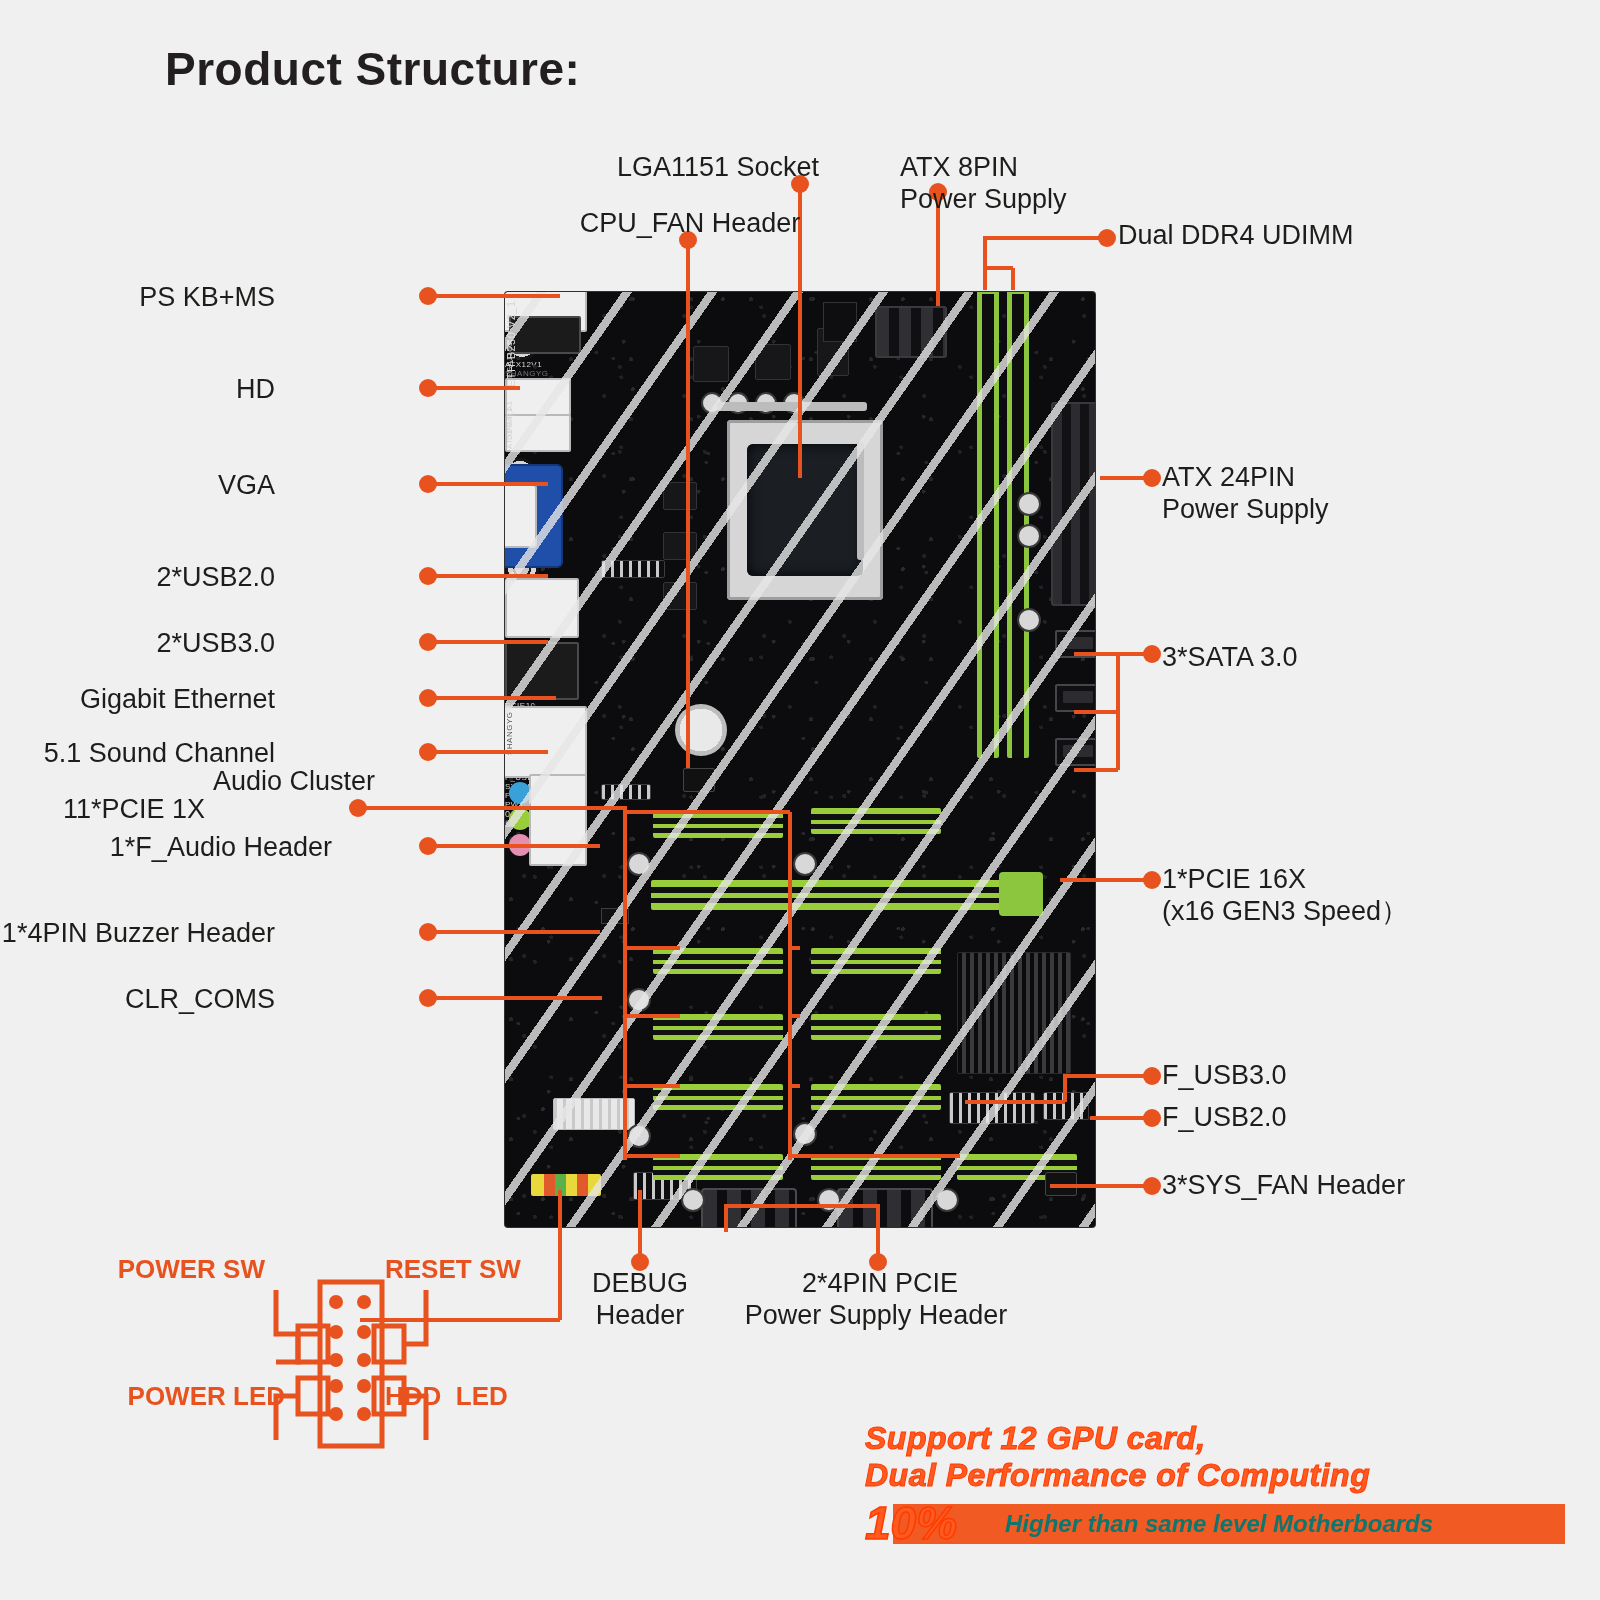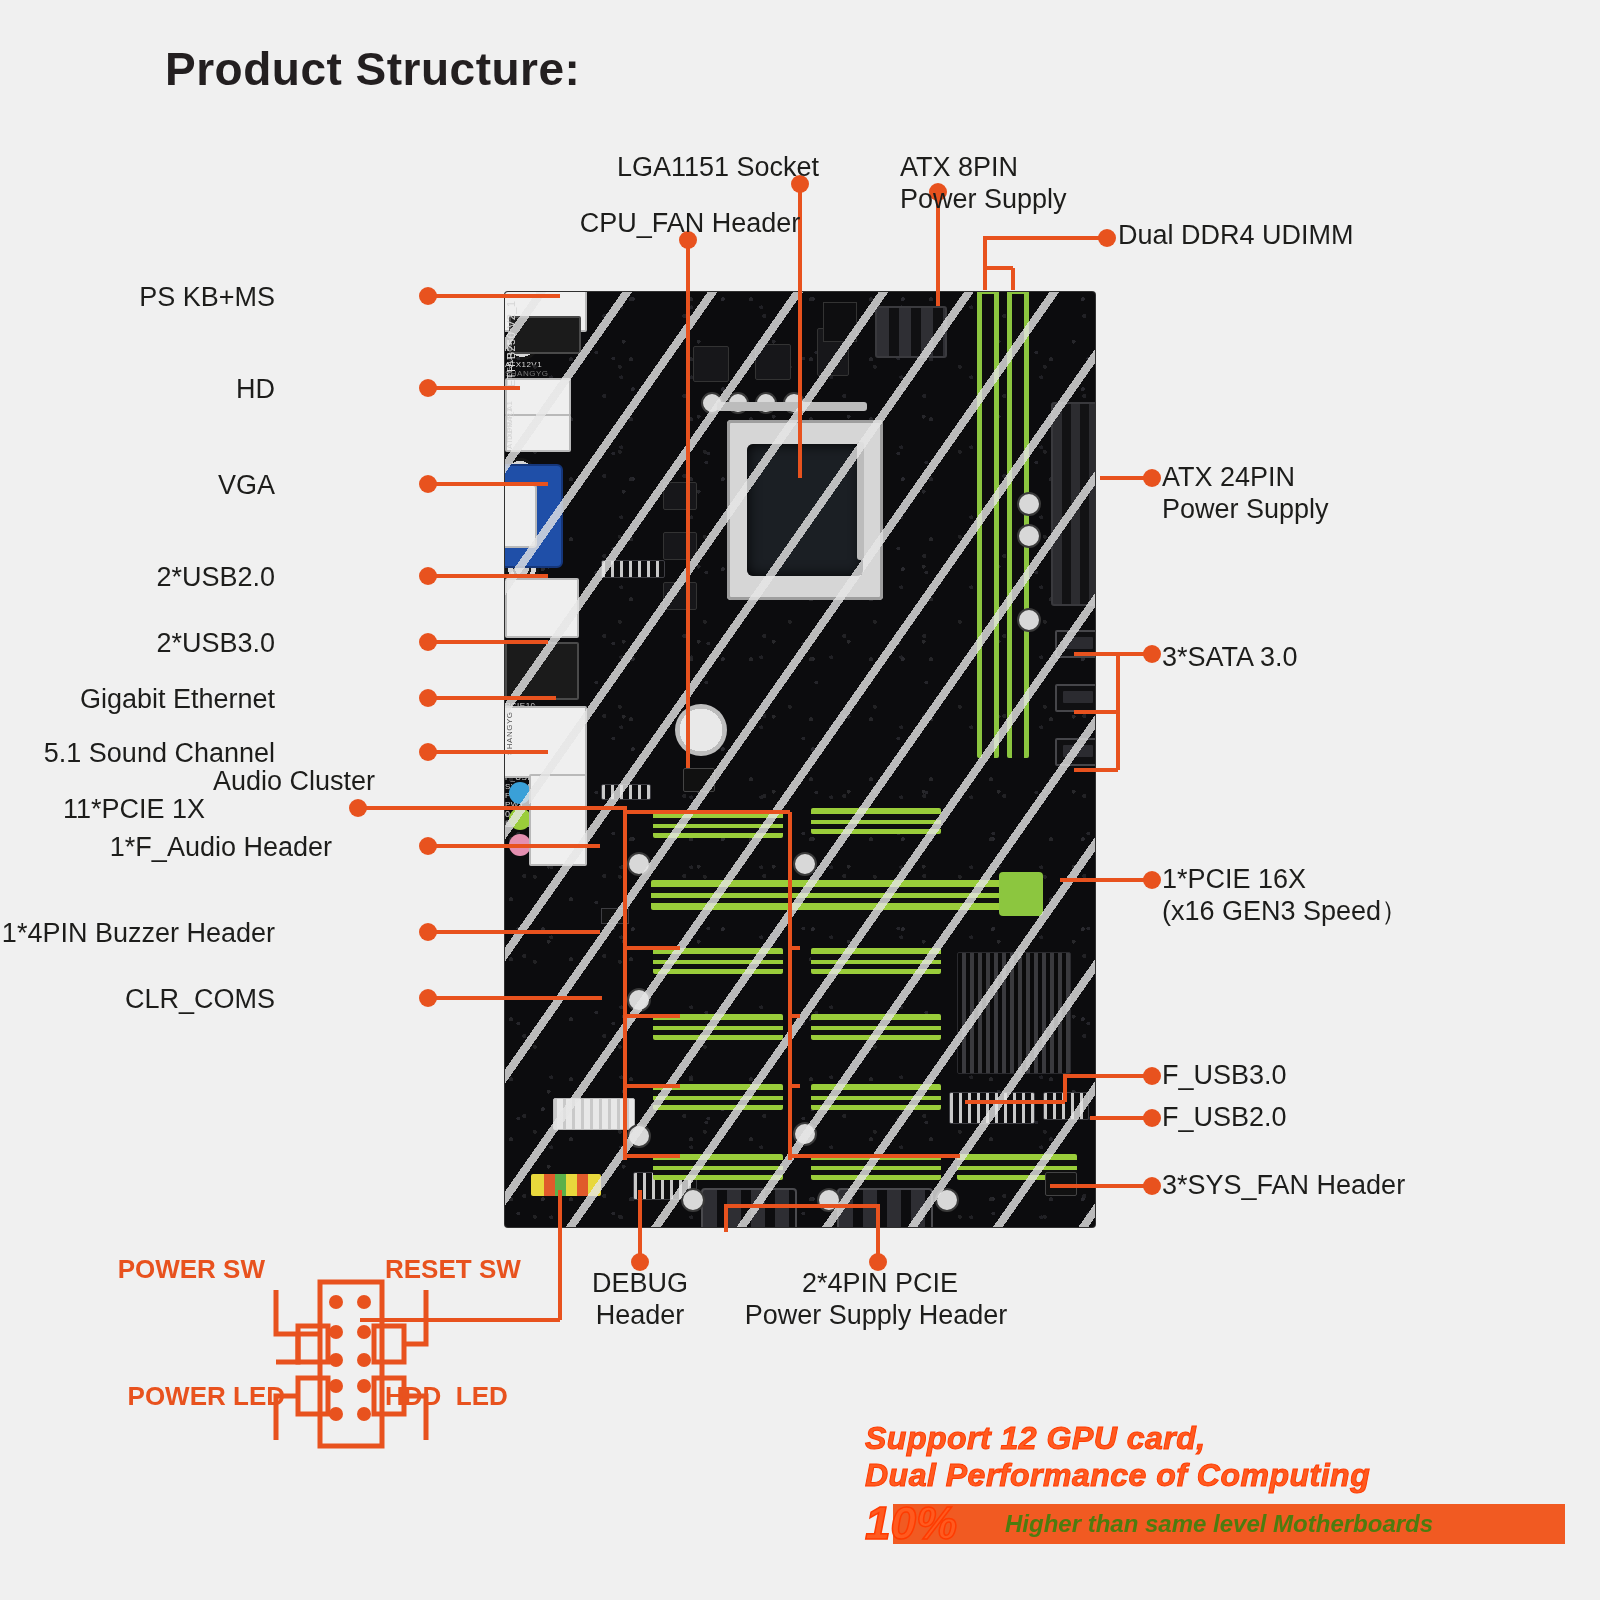--- a/index.html
+++ b/index.html
@@ -177,21 +177,21 @@
   .promo-bar{
     position:absolute;left:28px;top:6px;right:0;height:40px;background:#f15a22;
   }
   .promo-pct{
     position:absolute;left:0;top:-2px;
     font-size:46px;font-weight:bold;font-style:italic;color:#ff5a1f;
     -webkit-text-stroke:1.5px #ff3b00;z-index:2;
   }
   .promo-sub{
     position:absolute;left:140px;top:12px;
-    font-size:24px;font-weight:bold;font-style:italic;color:#4d7c0f;z-index:2;
+    font-size:24px;font-weight:bold;font-style:italic;color:#0f766e;z-index:2;
     white-space:nowrap;
   }
 </style>
 </head>
 <body>
 
 <div id="stage">
 
   <div class="page-title">Product Structure:</div>
 

